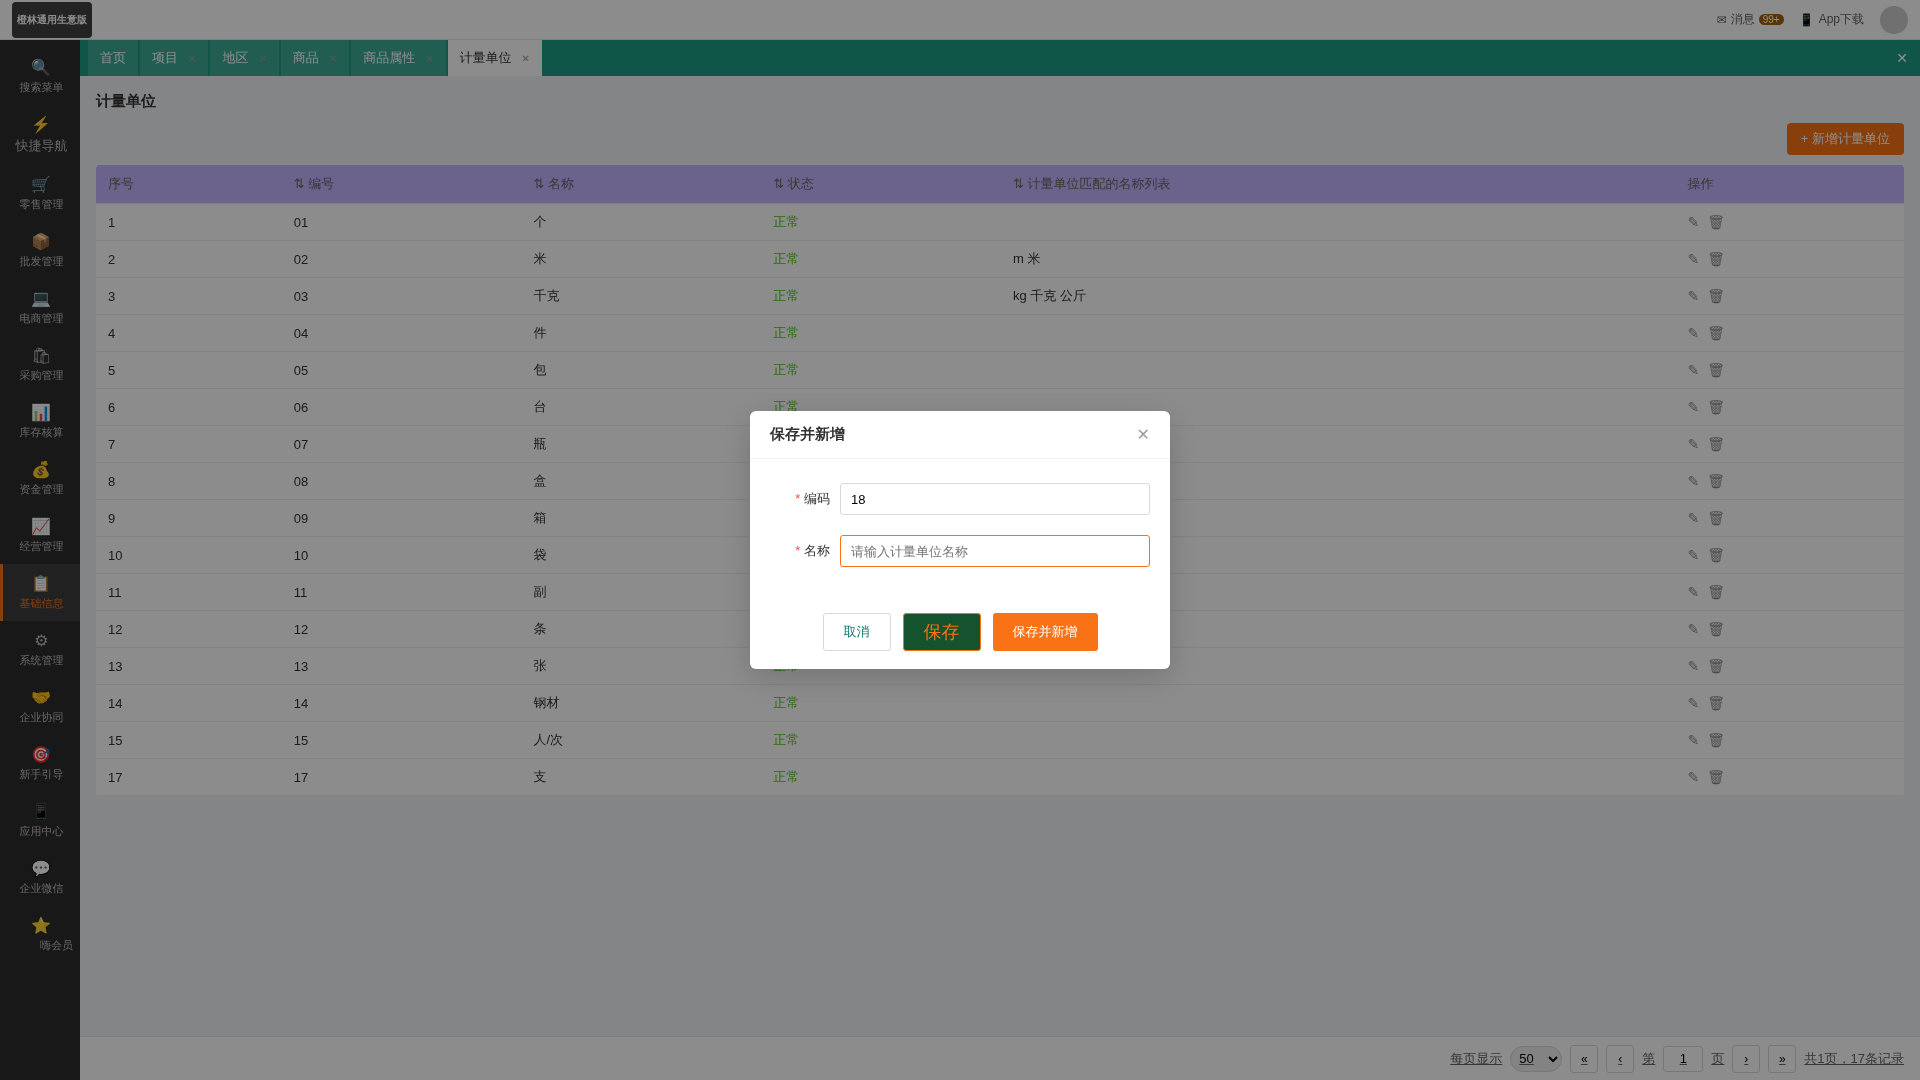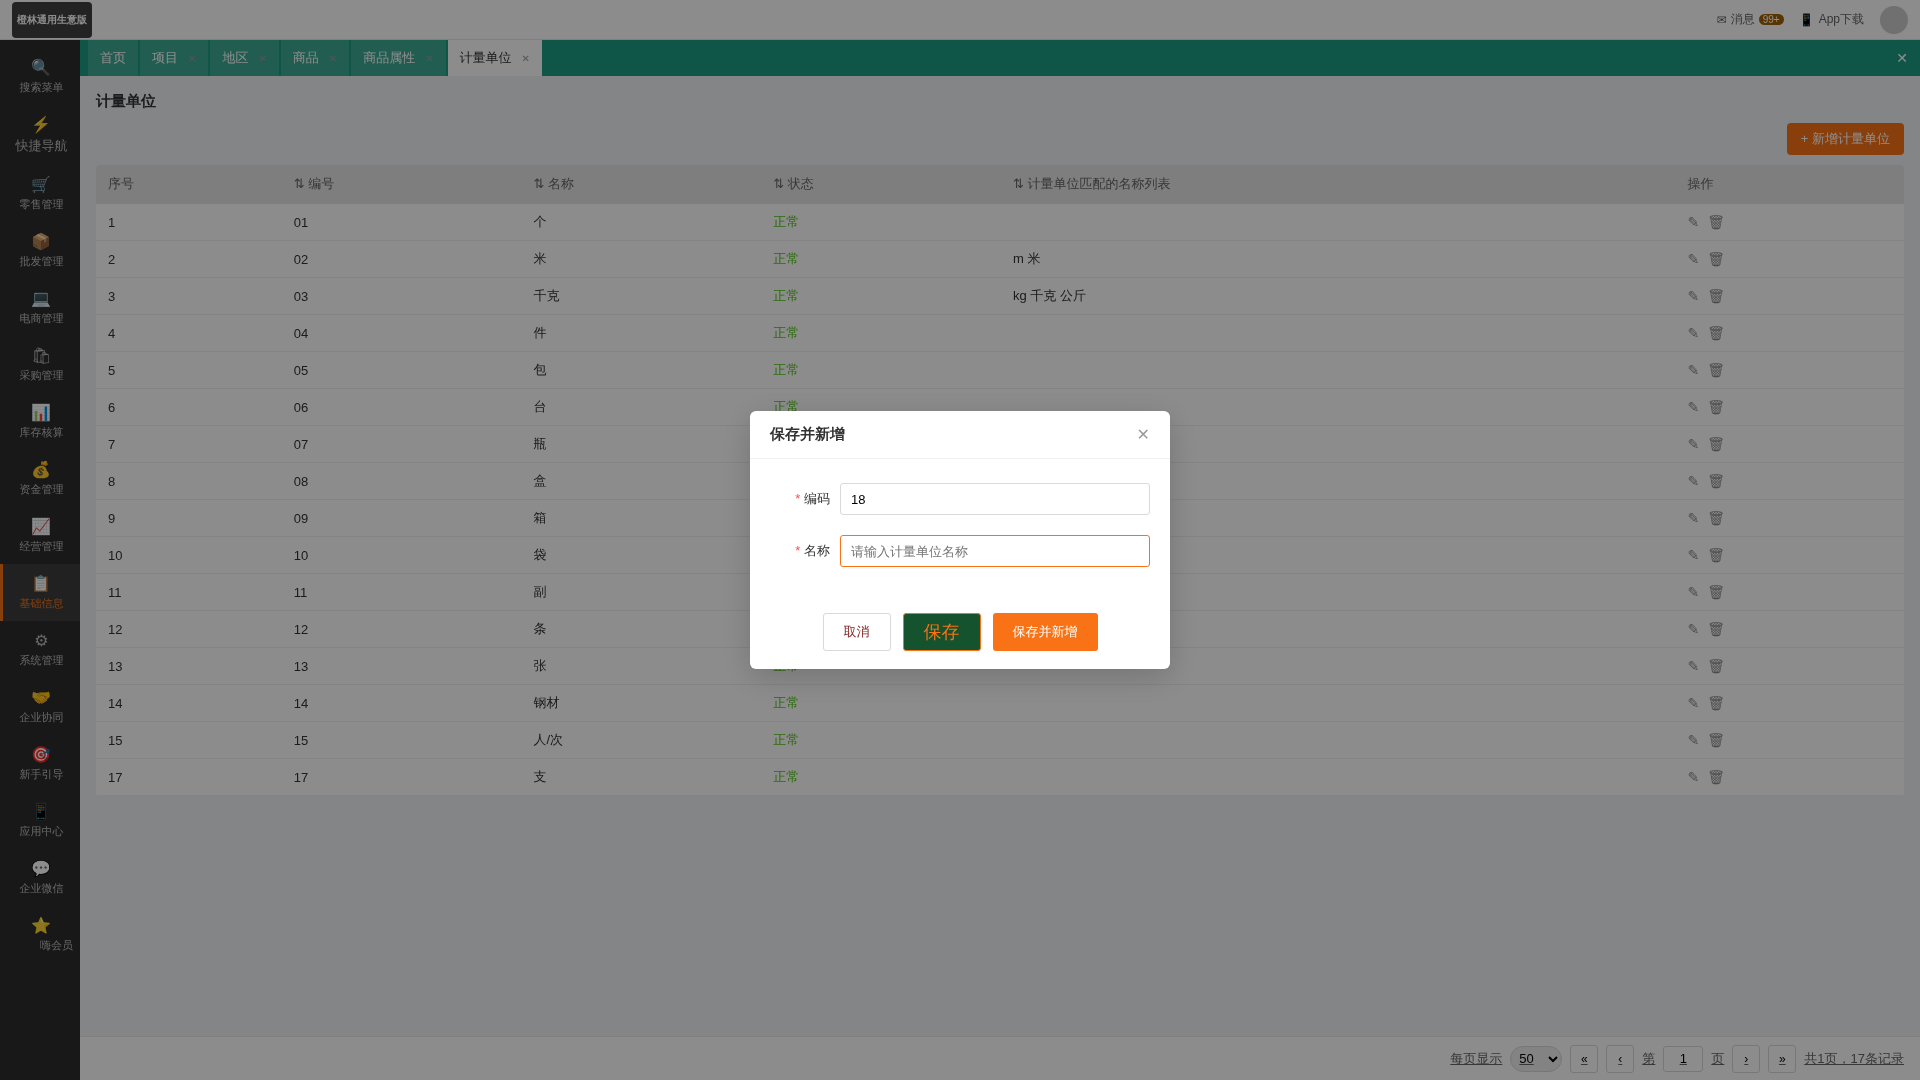--- a/index.html
+++ b/index.html
@@ -35,21 +35,21 @@
 
     
     .content { flex: 1; padding: 16px; background: #f0f2f5; overflow: auto; position: relative; }
     .page-title { font-size: 15px; font-weight: bold; margin-bottom: 12px; color: #333; }
     .toolbar { display: flex; justify-content: flex-end; margin-bottom: 10px; }
     .btn-primary { background: #f97316; color: #fff; border: none; padding: 7px 14px; border-radius: 4px; cursor: pointer; font-size: 13px; }
 
     
     .table-wrap { background: #fff; border-radius: 4px; overflow: hidden; }
     table { width: 100%; border-collapse: collapse; font-size: 13px; }
-    thead tr { background: #e5e5e5; }
+    thead tr { background: #c4b5fd; }
     th { padding: 10px 12px; text-align: left; color: #666; font-weight: normal; border-bottom: 1px solid #e8e8e8; white-space: nowrap; }
     td { padding: 9px 12px; border-bottom: 1px solid #f0f0f0; color: #333; }
     .status-normal { color: #52c41a; }
     .action-icons { display: flex; gap: 8px; }
     .action-icon { color: #888; cursor: pointer; font-size: 14px; }
 
     
     .pagination { height: 44px; background: #fff; border-top: 1px solid #e8e8e8; display: flex; align-items: center; justify-content: flex-end; padding: 0 16px; gap: 8px; font-size: 13px; color: #666; text-decoration: underline; }
     .page-btn { width: 28px; height: 28px; border: 1px solid #d9d9d9; background: #fff; border-radius: 3px; display: flex; align-items: center; justify-content: center; cursor: pointer; font-size: 12px; }
     .page-input { width: 40px; height: 26px; border: 1px solid #d9d9d9; border-radius: 3px; text-align: center; font-size: 13px; }
@@ -60,21 +60,21 @@
     .modal { background: #fff; border-radius: 6px; width: 420px; box-shadow: 0 8px 32px rgba(0,0,0,0.18); }
     .modal-header { padding: 14px 20px; border-bottom: 1px solid #f0f0f0; display: flex; align-items: center; justify-content: space-between; }
     .modal-title { font-size: 15px; font-weight: bold; color: #333; }
     .modal-close { cursor: pointer; color: #999; font-size: 16px; }
     .modal-body { padding: 24px 20px 16px; }
     .form-row { display: flex; align-items: center; margin-bottom: 20px; }
     .form-label { width: 60px; text-align: right; margin-right: 10px; font-size: 13px; color: #333; }
     .form-input { flex: 1; height: 32px; border: 1px solid #d9d9d9; border-radius: 3px; padding: 0 10px; font-size: 13px; outline: none; }
     .form-input.active-border { border-color: #f97316; }
     .modal-footer { padding: 10px 20px 18px; display: flex; justify-content: center; gap: 12px; }
-    .btn-cancel { background: #fff; color: #7f1d1d; border: 1px solid #d9d9d9; padding: 6px 20px; border-radius: 3px; cursor: pointer; font-size: 13px; }
+    .btn-cancel { background: #fff; color: #0f766e; border: 1px solid #d9d9d9; padding: 6px 20px; border-radius: 3px; cursor: pointer; font-size: 13px; }
     .btn-save { background: #14532d; color: #f97316; border: 1px solid #f97316; padding: 6px 20px; border-radius: 3px; cursor: pointer; font-size: 18px; }
     .btn-save-new { background: #f97316; color: #fff; border: none; padding: 6px 20px; border-radius: 3px; cursor: pointer; font-size: 13px; }
   </style>
 </head>
 <body>
 
 <div class="topbar">
   <div class="topbar-left">
     <div class="logo-box">
       <span style="font-size:10px; text-align:center; line-height:1.2;">橙林通用生意版</span>

